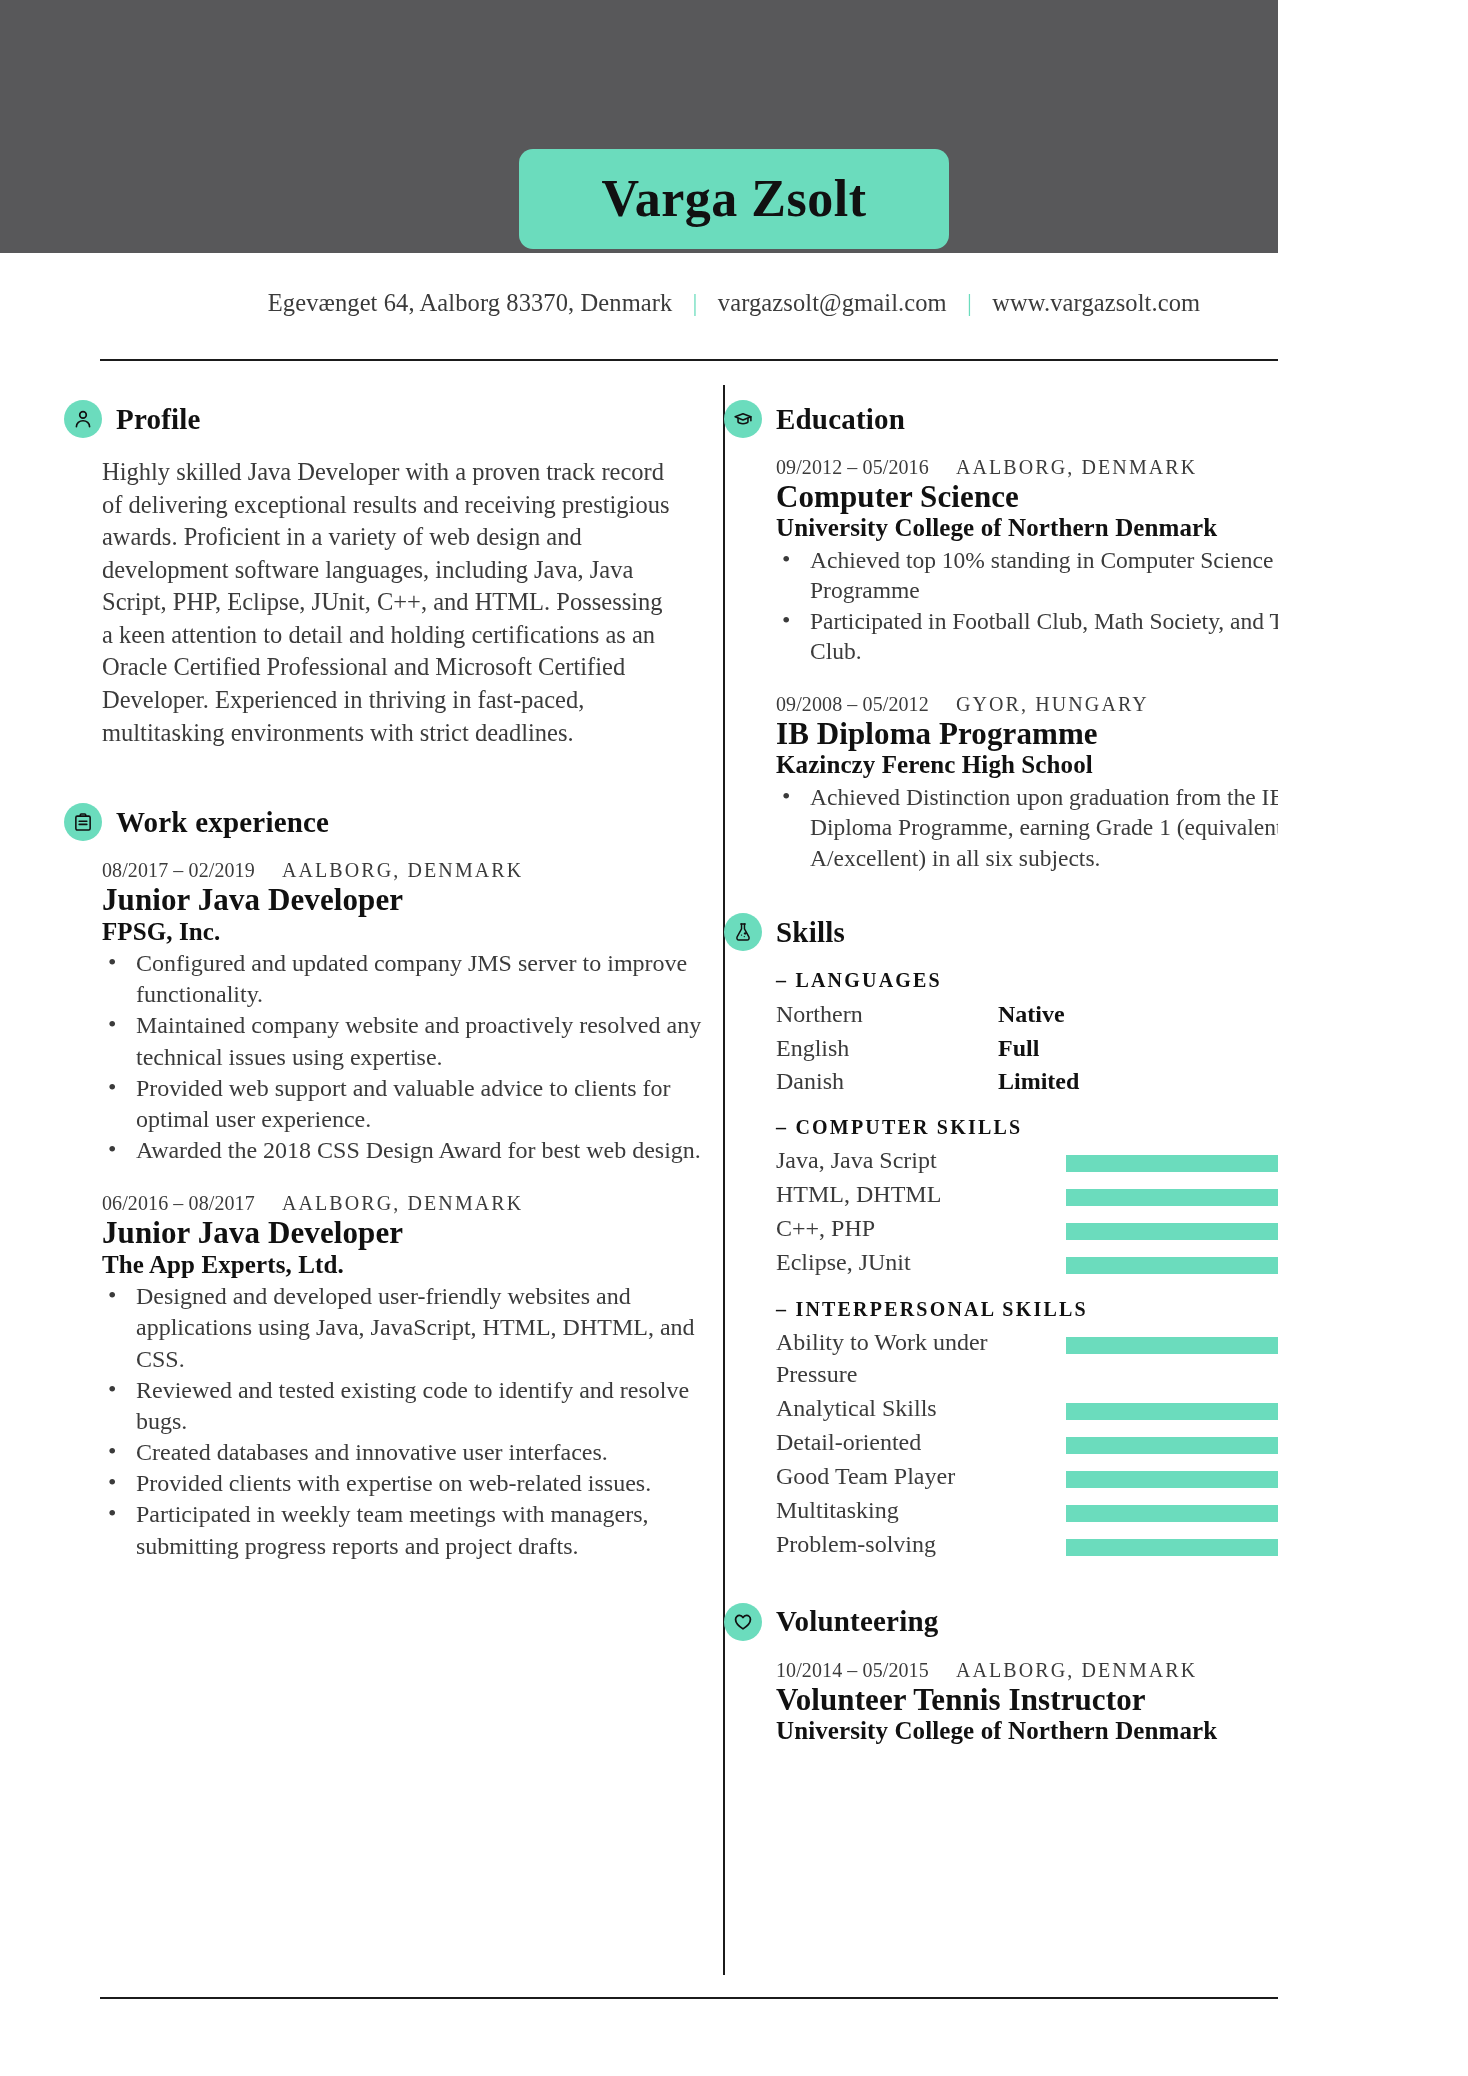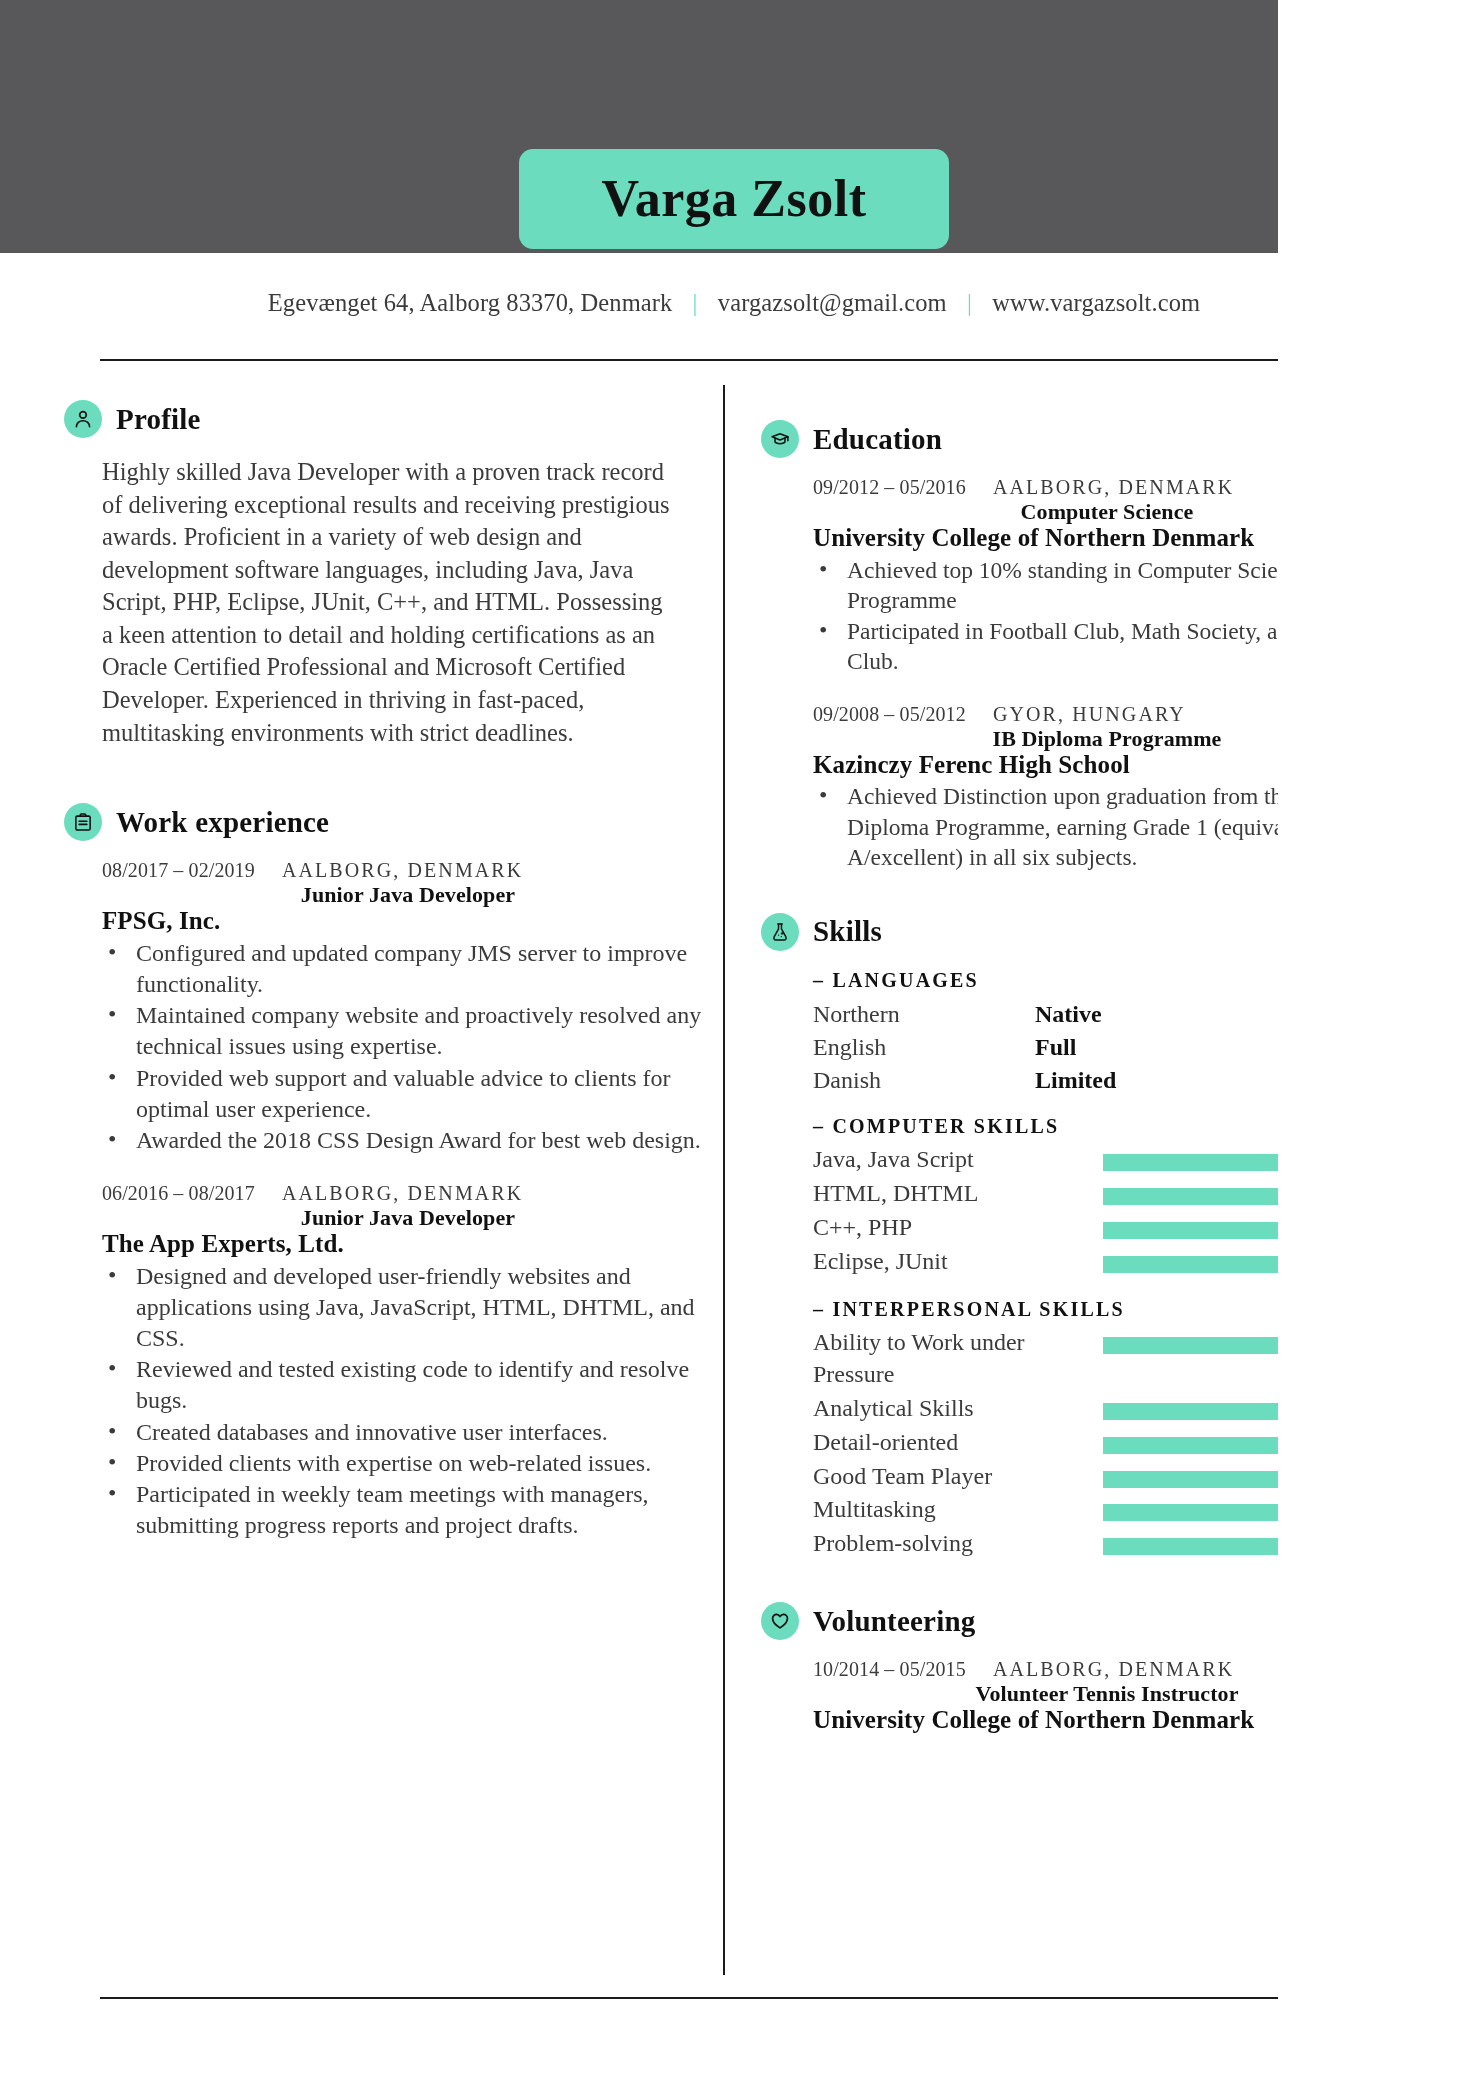--- a/index.html
+++ b/index.html
@@ -88,21 +88,21 @@
     height: 1590px;
     background: #1b1b1b;
   }
 
   
   .col {
     position: absolute;
     top: 400px;
   }
   .col-left  { left: 64px;  width: 650px; }
-  .col-right { left: 761px; width: 640px; margin-top: 20px; }
+  .col-right { left: 724px; width: 640px; }
 
   
   .section { margin-bottom: 0; }
   .sec-head {
     display: flex;
     align-items: center;
     gap: 14px;
     margin-bottom: 18px;
   }
   .sec-icon {
@@ -138,25 +138,24 @@
     color: #3b3b3b;
     white-space: nowrap;
     letter-spacing: 0.1px;
   }
   .meta .loc {
     letter-spacing: 2.1px;
     padding-left: 22px;
   }
   .role {
     font-weight: bold;
-    font-size: 22px;
+    font-size: 31px;
     color: #111111;
     line-height: 1.14;
     letter-spacing: 0.1px;
-    text-align: center;
   }
   .org {
     font-weight: bold;
     font-size: 25px;
     color: #111111;
     line-height: 1.14;
     letter-spacing: 0.1px;
   }
 
   ul.bullets {

